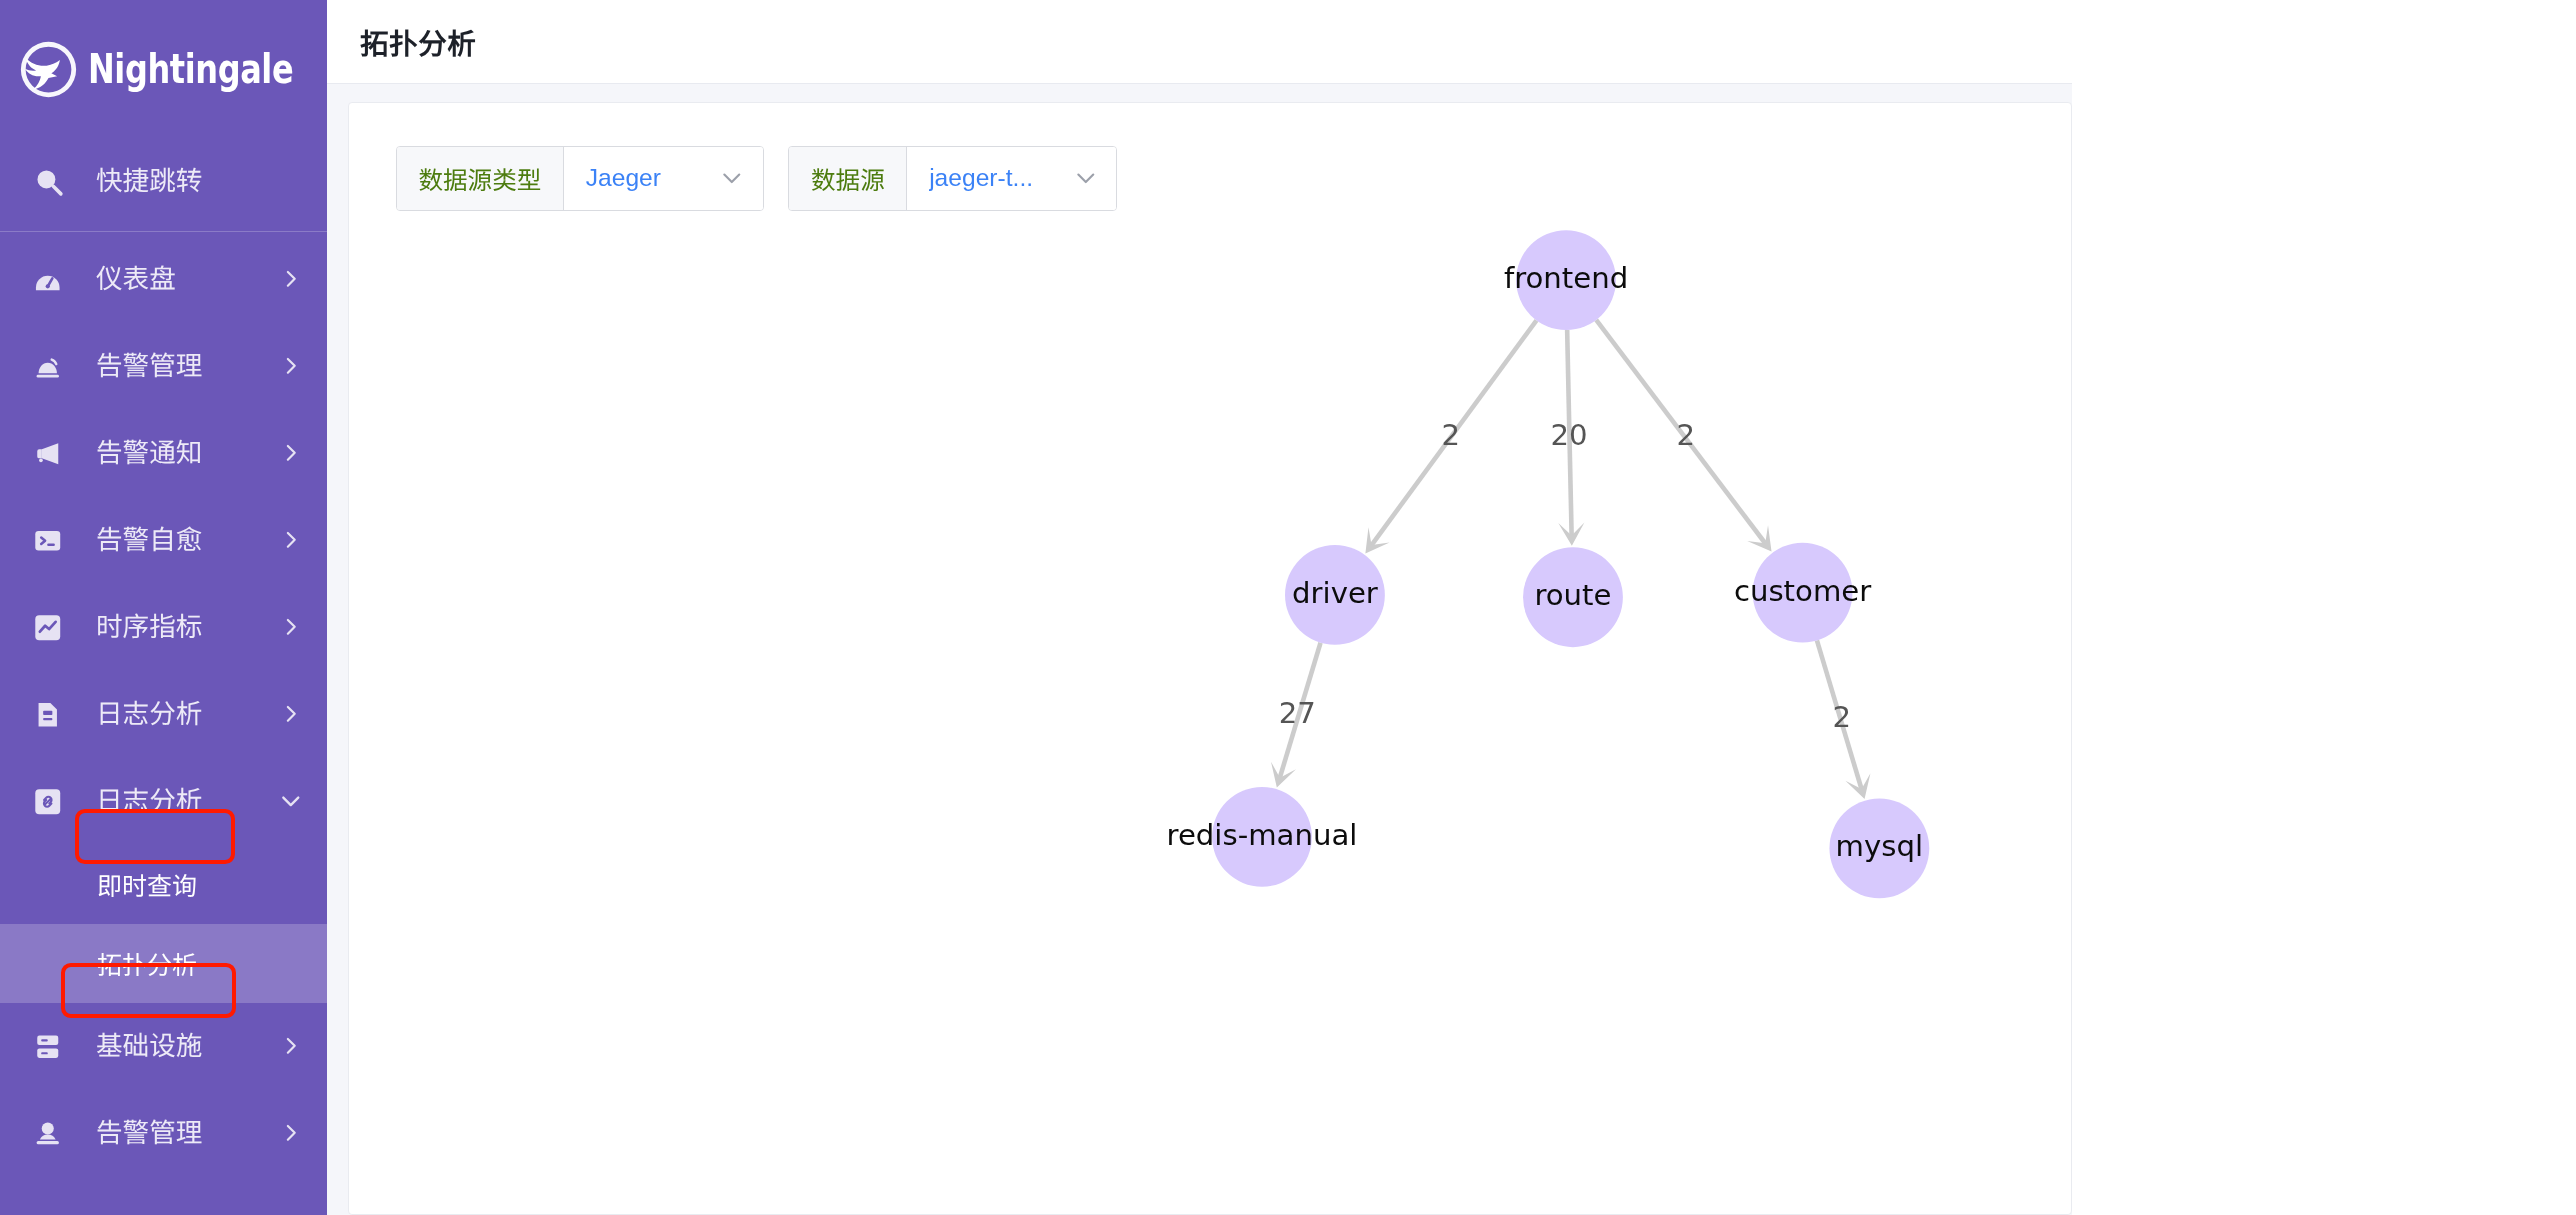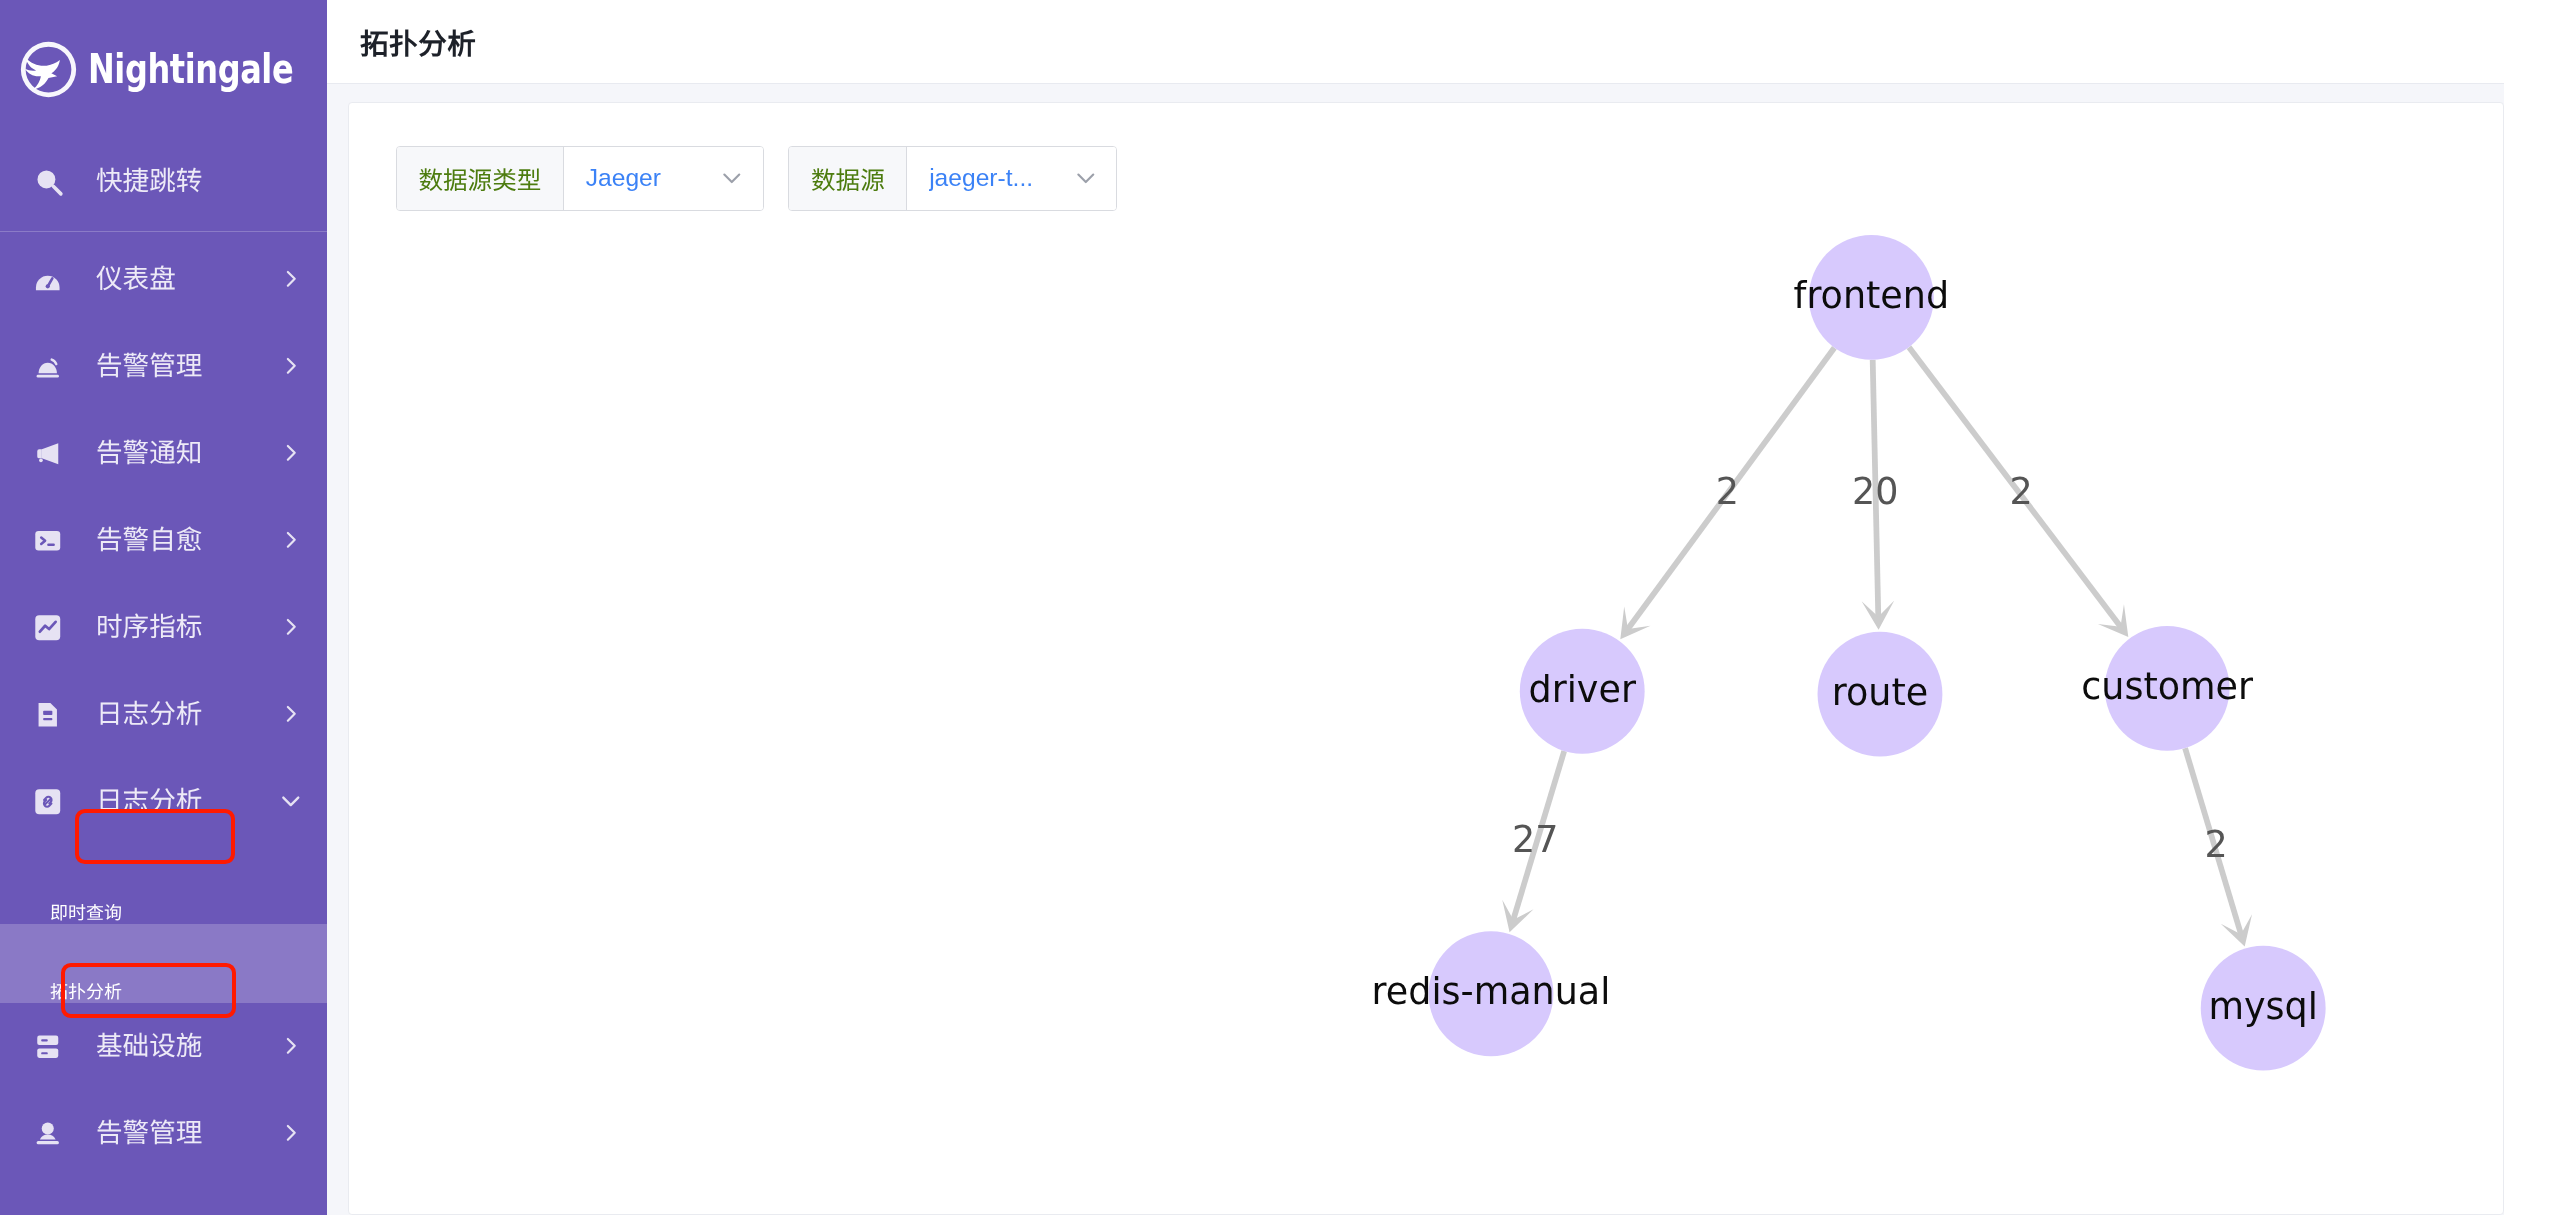--- a/index.html
+++ b/index.html
@@ -3,21 +3,21 @@
 <meta charset="utf-8">
 <title>拓扑分析</title>
 <style>
   * { box-sizing: border-box; margin: 0; padding: 0; }
   html, body {
     width: 2576px; height: 1215px;
     font-family: "Liberation Sans", "DejaVu Sans", sans-serif;
     background: #ffffff;
     overflow: hidden;
   }
-  .app { display: flex; width: 2504px; height: 1215px; }
+  .app { display: flex; width: 2072px; height: 1215px; }
 
   
   .sidebar {
     width: 327px; min-width: 327px; height: 1215px;
     background: #6B57B8;
     position: relative;
     overflow: hidden;
   }
   .brand {
     display: flex; align-items: center;
@@ -60,25 +60,25 @@
     color: #E6E1F5;
   }
 
   .nav-divider {
     height: 1px; background: rgba(255,255,255,0.22);
     margin: 5.9px 0 3.9px 0;
   }
 
   
   .nav-sub {
-    display: flex; align-items: flex-end;
+    display: flex; align-items: center;
     height: 79px;
-    padding-left: 50px;
+    padding-left: 97px;
     color: #ffffff;
-    font-size: 18px;
+    font-size: 25px;
     cursor: pointer;
     position: relative;
   }
   .nav-sub.active { background: #8A79C6; }
 
   
   .redbox {
     position: absolute;
     border: 4.9px solid #FF1A00;
     border-radius: 9.8px;

